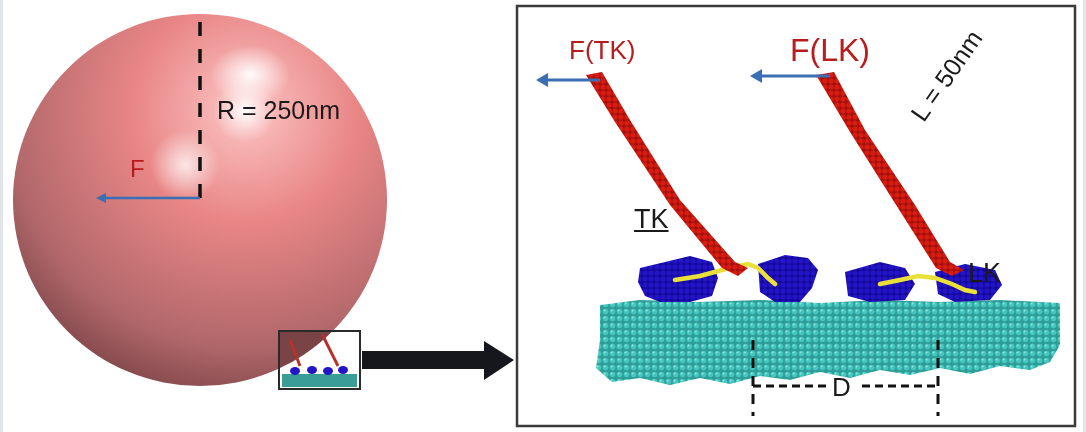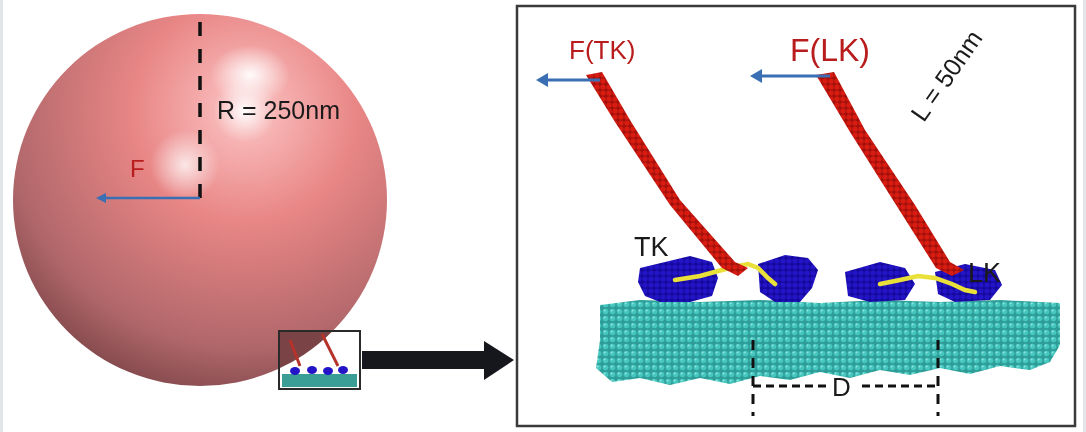--- a/index.html
+++ b/index.html
@@ -122,15 +122,15 @@
     <line x1="862" y1="386" x2="938" y2="386" stroke-dasharray="8,5"></line>
   </g>
 </svg>
 
 <div class="lbl dark" style="left:217px; top:96px; font-size:25px;">R = 250nm</div>
 <div class="lbl blue" style="left:130px; top:155px; font-size:24px;">F</div>
 
 <div class="lbl blue" style="left:569px; top:35px; font-size:26px;">F(TK)</div>
 <div class="lbl blue" style="left:750px; top:32px; font-size:32px;margin-left:40px;">F(LK)</div>
 <div class="lbl dark" style="left:905px; top:110px; font-size:25px; transform: rotate(-55deg); transform-origin: left top;">L = 50nm</div>
-<div class="lbl dark" style="left:634px; top:232px; font-size:27px;">TK</div>
+<div class="lbl dark" style="left:634px; top:204px; font-size:27px;text-decoration:underline;">TK</div>
 <div class="lbl dark" style="left:968px; top:216px; font-size:27px;margin-top:42px;">LK</div>
 <div class="lbl dark" style="left:832px; top:372px; font-size:26px;">D</div>
 
 </body></html>

